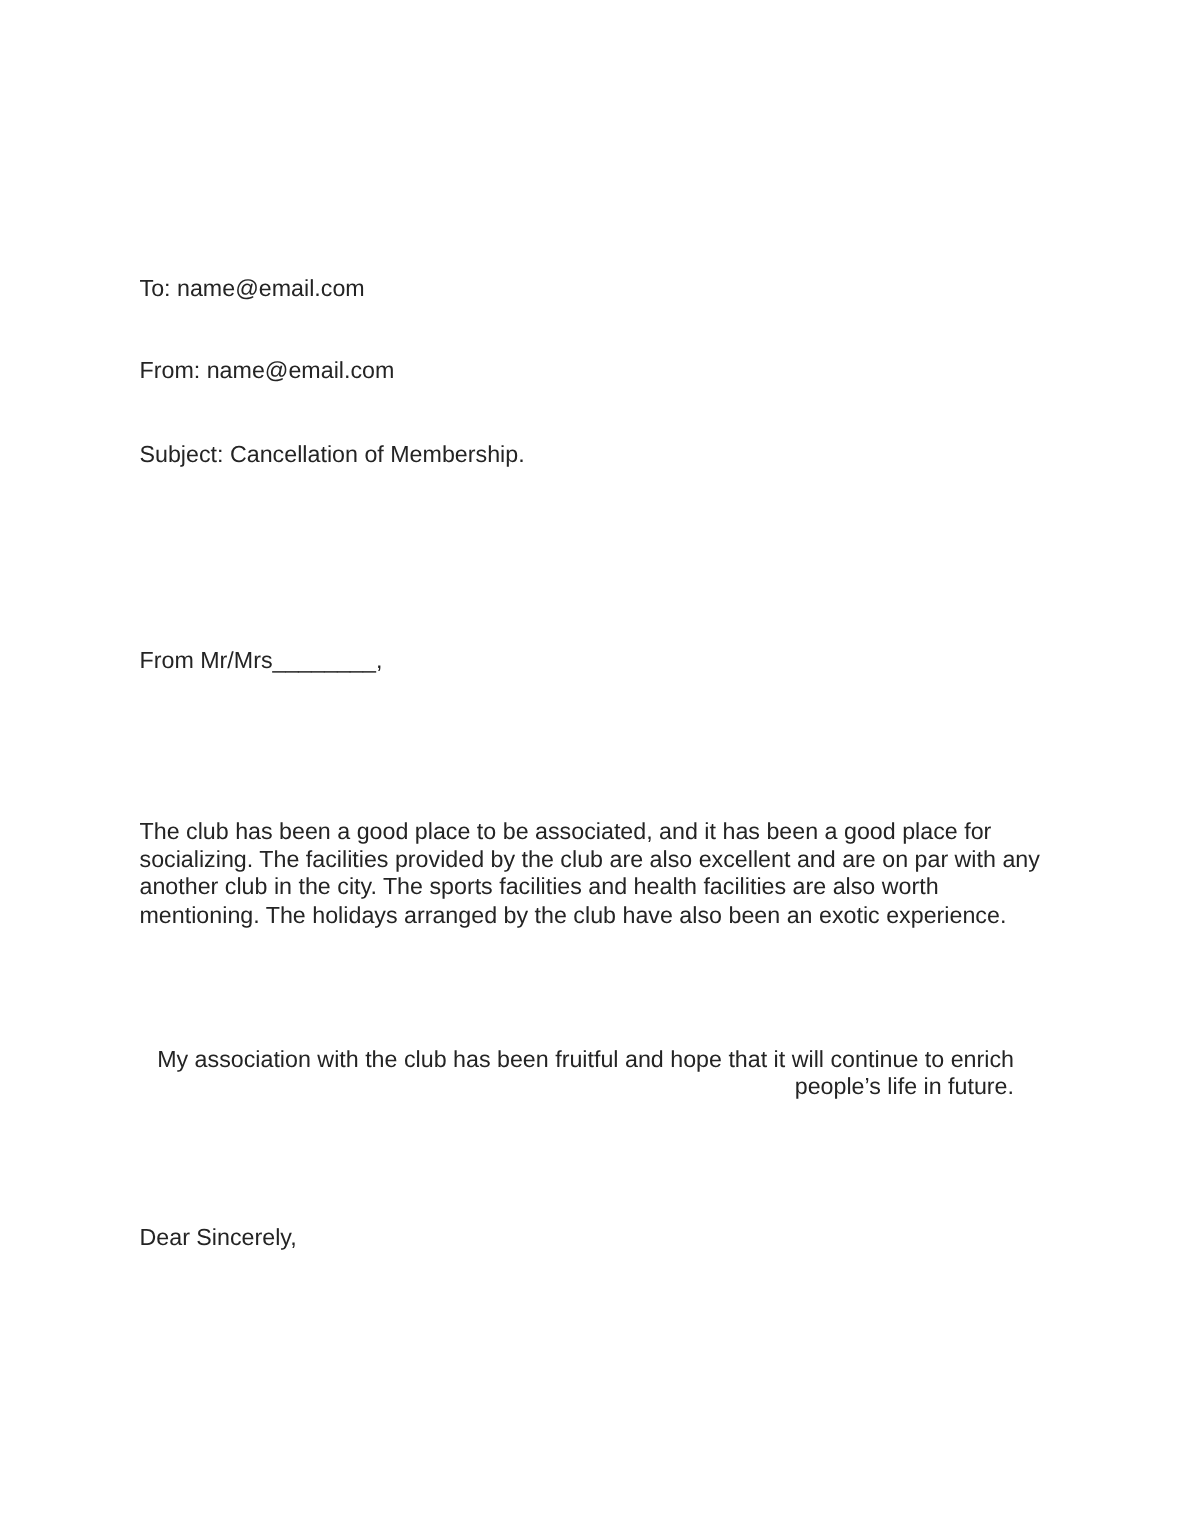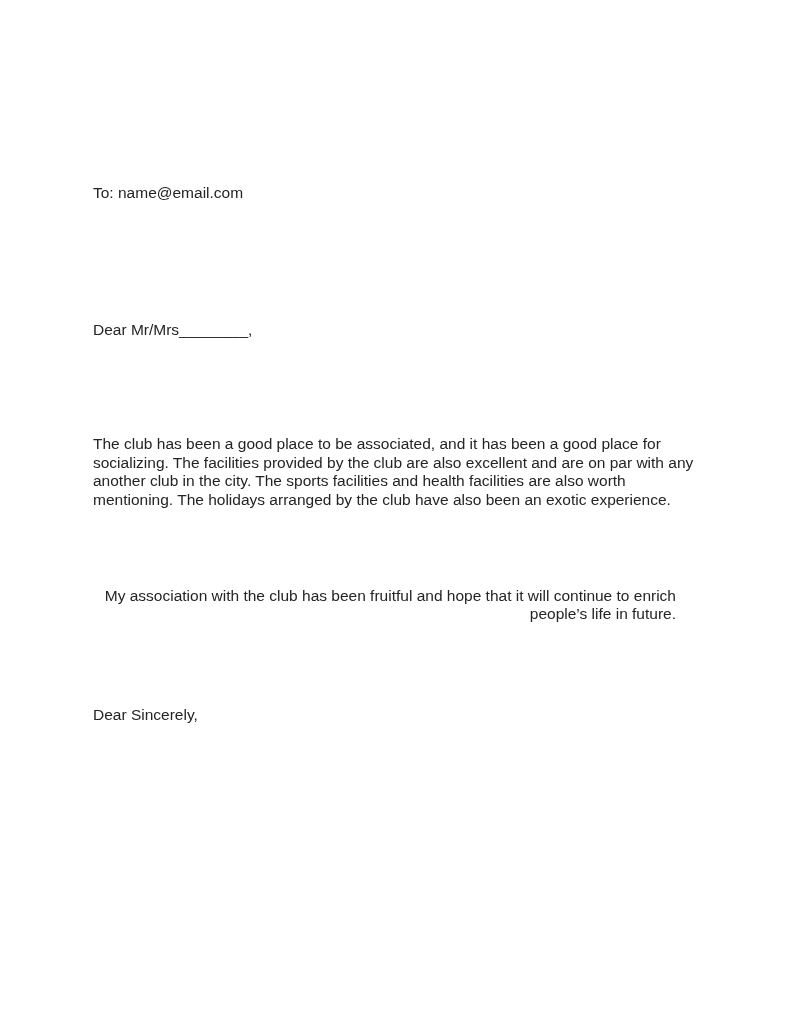--- a/index.html
+++ b/index.html
@@ -39,23 +39,25 @@
     white-space: pre;
   }
 </style>
 </head>
 <body>
 
 <div class="page">
 
   <div class="block header-block">
     <div class="line">To: name@email.com</div>
+    <div class="line">From: name@email.com</div>
+    <div class="line">Subject: Cancellation of Membership.</div>
   </div>
 
-  <div class="block">Dear Mr/Mrs________,</div>
+  <div class="block">From Mr/Mrs________,</div>
 
 
   <div class="block">The club has been a good place to be associated, and it has been a good place for
 socializing. The facilities provided by the club are also excellent and are on par with any
 another club in the city. The sports facilities and health facilities are also worth
 mentioning. The holidays arranged by the club have also been an exotic experience.</div>
 
   <div class="block para-last">My association with the club has been fruitful and hope that it will continue to enrich
 people’s life in future.</div>
 

